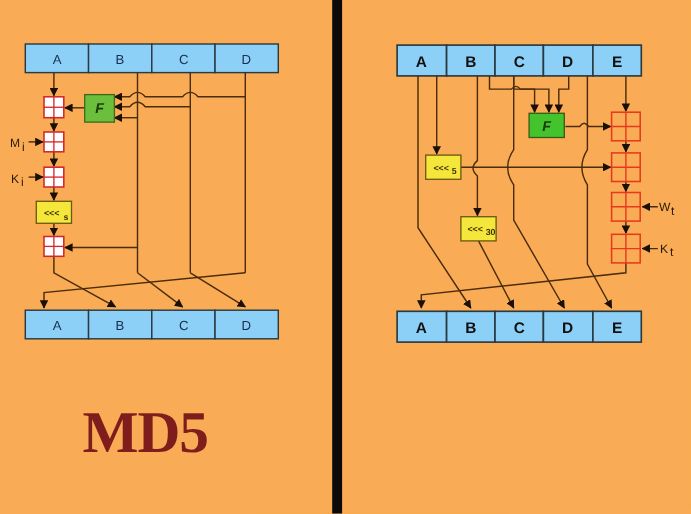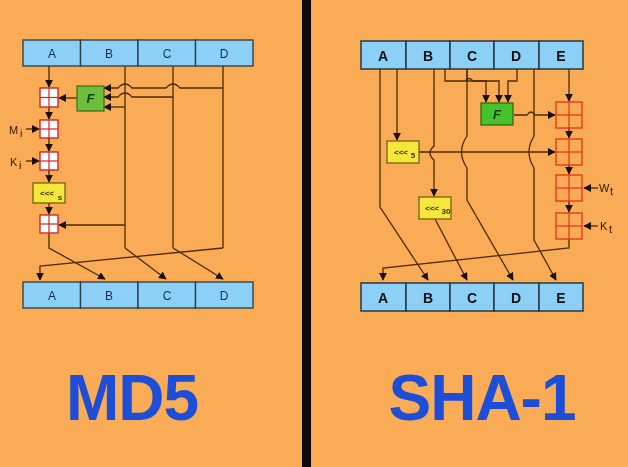--- a/index.html
+++ b/index.html
@@ -5,22 +5,22 @@
   html, body { margin: 0; padding: 0; }
   body {
     width: 628px; height: 467px; overflow: hidden;
     background: #f9ab55;
     font-family: "Liberation Sans", sans-serif;
     position: relative;
   }
   #stage { position: absolute; left: 0; top: 0; width: 628px; height: 467px; }
   .divider { position: absolute; left: 302px; top: 0; width: 9px; height: 467px; background: #0a0a0a; }
   .panel-title {
-    position: absolute; font-family: Liberation Sans, sans-serif; font-weight: bold;
-    font-size: 64px; color: #1d4ed8; letter-spacing: -1px; line-height: 1;
+    position: absolute; font-family: Liberation Serif, serif; font-weight: bold;
+    font-size: 54px; color: #7f1d1d; letter-spacing: -1px; line-height: 1;
   }
   #md5-title { left: 52px; top: 366px; width: 160px; text-align: center; }
   #sha-title { left: 372px; top: 366px; width: 220px; text-align: center; }
   svg text { font-family: "Liberation Sans", sans-serif; }
   .reg-md5 { fill: #8ccff7; stroke: #2a3a40; stroke-width: 1.3; }
   .reg-sha { fill: #8ccff7; stroke: #2a3a40; stroke-width: 1.5; }
   .reglabel-md5 { font-size: 12px; fill: #1a2d50; text-anchor: middle; }
   .reglabel-sha { font-size: 14px; font-weight: bold; fill: #101010; text-anchor: middle; font-family: "Liberation Sans Narrow", "Liberation Sans", sans-serif; }
   .wire { stroke: #4a2c0a; stroke-width: 1.3; fill: none; }
   .fbox { fill: #6cbf3c; stroke: #3e6a1c; stroke-width: 1.2; }
@@ -249,14 +249,13 @@
         <text class="reglabel-sha" x="428" y="303">B</text>
         <text class="reglabel-sha" x="472" y="303">C</text>
         <text class="reglabel-sha" x="516" y="303">D</text>
         <text class="reglabel-sha" x="561" y="303">E</text>
       </g>
     </g>
   </svg>
 
   <div class="divider"></div>
   <div class="panel-title" id="md5-title">MD5</div>
-  <div class="panel-title" id="sha-title">SHA-1</div>
 </div>
 
 </body></html>

